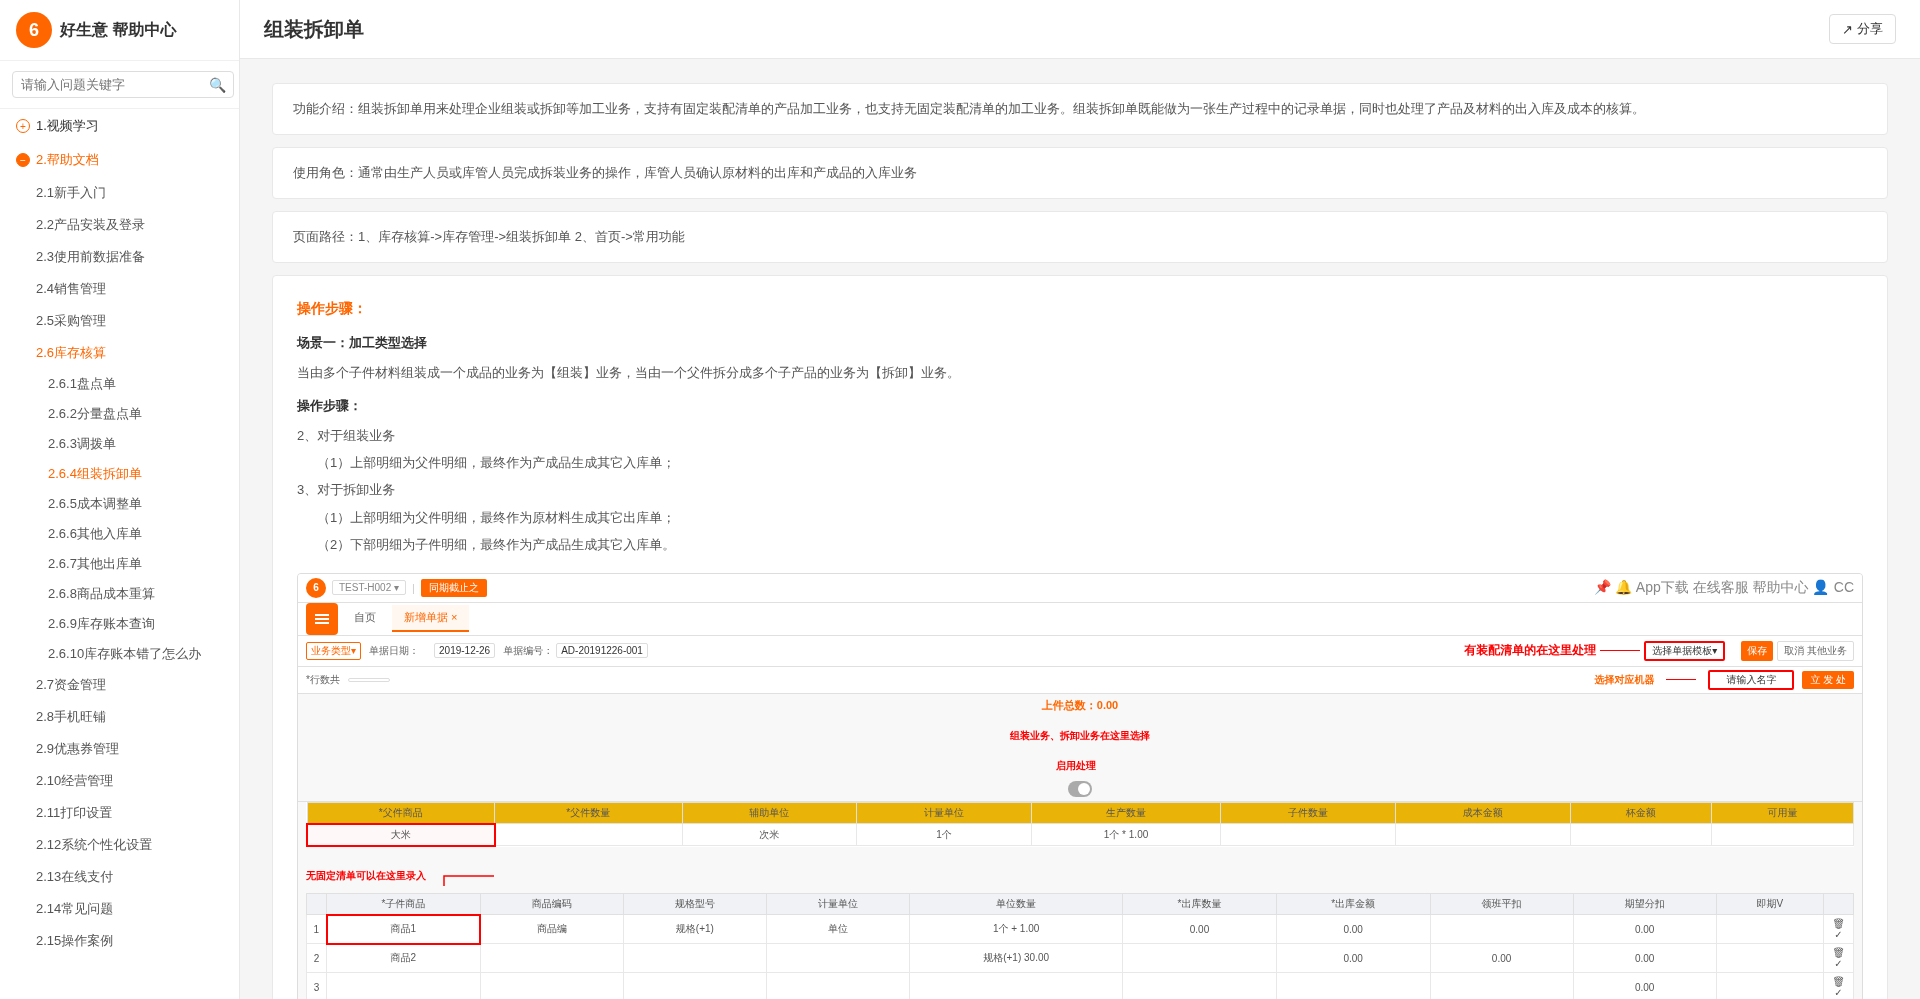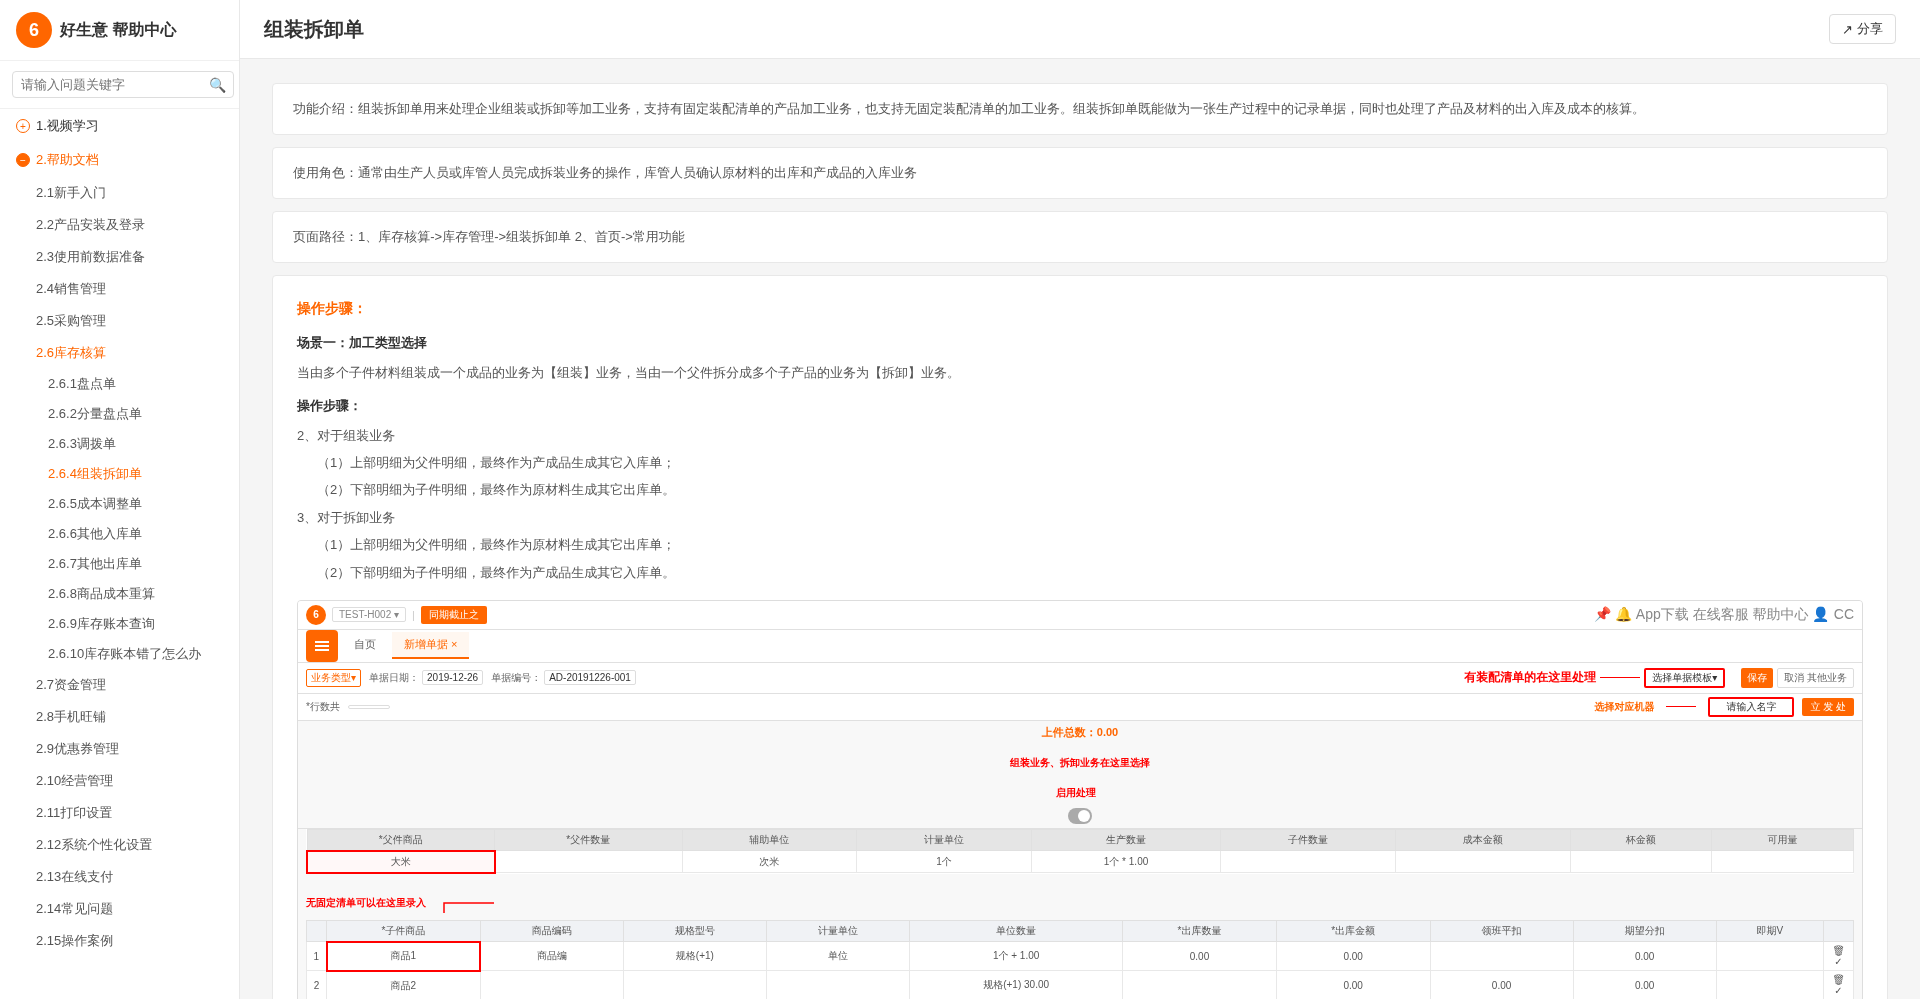--- a/index.html
+++ b/index.html
@@ -243,21 +243,21 @@
       color: #f60; border-bottom-color: #f60; background: #fff7f0;
     }
     .app-table {
       width: 100%;
       border-collapse: collapse;
       font-size: 10px;
       background: #fff;
       margin-bottom: 8px;
     }
     .app-table th {
-      background: #e5e5e5;
+      background: #eab308;
       border: 1px solid #e0e0e0;
       padding: 3px 6px;
       text-align: center;
       color: #555;
       font-weight: normal;
     }
     .app-table td {
       border: 1px solid #e8e8e8;
       padding: 3px 6px;
       text-align: center;
@@ -418,21 +418,20 @@
       <p class="step-heading">操作步骤：</p>
 
       <p class="sub-heading">
         <span>场景一：加工类型选择</span>
       </p>
       <p>当由多个子件材料组装成一个成品的业务为【组装】业务，当由一个父件拆分成多个子产品的业务为【拆卸】业务。</p>
 
       <p class="sub-heading">操作步骤：</p>
       <p>2、对于组装业务</p>
       <p class="indent1">（1）上部明细为父件明细，最终作为产成品生成其它入库单；</p>
-      <p class="indent1">（2）下部明细为子件明细，最终作为原材料生成其它出库单。</p>
       <p>3、对于拆卸业务</p>
       <p class="indent1">（1）上部明细为父件明细，最终作为原材料生成其它出库单；</p>
       <p class="indent1">（2）下部明细为子件明细，最终作为产成品生成其它入库单。</p>
 
       <div class="screenshot-container" style="margin-top:16px;">
         <div class="fake-app">
 
           <div class="fake-app-topbar">
             <div class="topbar-logo">6</div>
             <span style="font-size:10px;color:#888;border:1px solid #ddd;padding:1px 6px;border-radius:2px;">TEST-H002 ▾</span>
@@ -452,21 +451,21 @@
             </div>
             <div class="fake-tab">自页</div>
             <div class="fake-tab active" style="background:#fff7f0;color:#f60;border-bottom:2px solid #f60;padding:5px 12px;font-size:11px;">新增单据 ×</div>
             <span style="flex:1;"></span>
           </div>
 
           <div style="display:flex;align-items:center;padding:5px 8px;background:#fff;border-bottom:1px solid #e0e0e0;gap:8px;font-size:10px;flex-wrap:wrap;position:relative;">
             <div style="display:flex;align-items:center;gap:3px;">
               <span style="color:#f60;border:1px solid #f60;padding:1px 4px;border-radius:2px;cursor:pointer;">业务类型▾</span>
             </div>
-            <div style="display:flex;align-items:center;gap:3px;">
+            <div style="display:flex;align-items:center;gap:15px;">
               <span style="color:#666;">单据日期：</span>
               <span style="border:1px solid #ddd;padding:1px 4px;border-radius:2px;font-size:10px;background:#fff;">2019-12-26</span>
             </div>
             <div style="display:flex;align-items:center;gap:3px;">
               <span style="color:#666;">单据编号：</span>
               <span style="border:1px solid #ddd;padding:1px 4px;border-radius:2px;font-size:10px;background:#fff;">AD-20191226-001</span>
             </div>
             <span style="flex:1;"></span>
 
             <div style="position:relative;display:inline-flex;align-items:center;">

